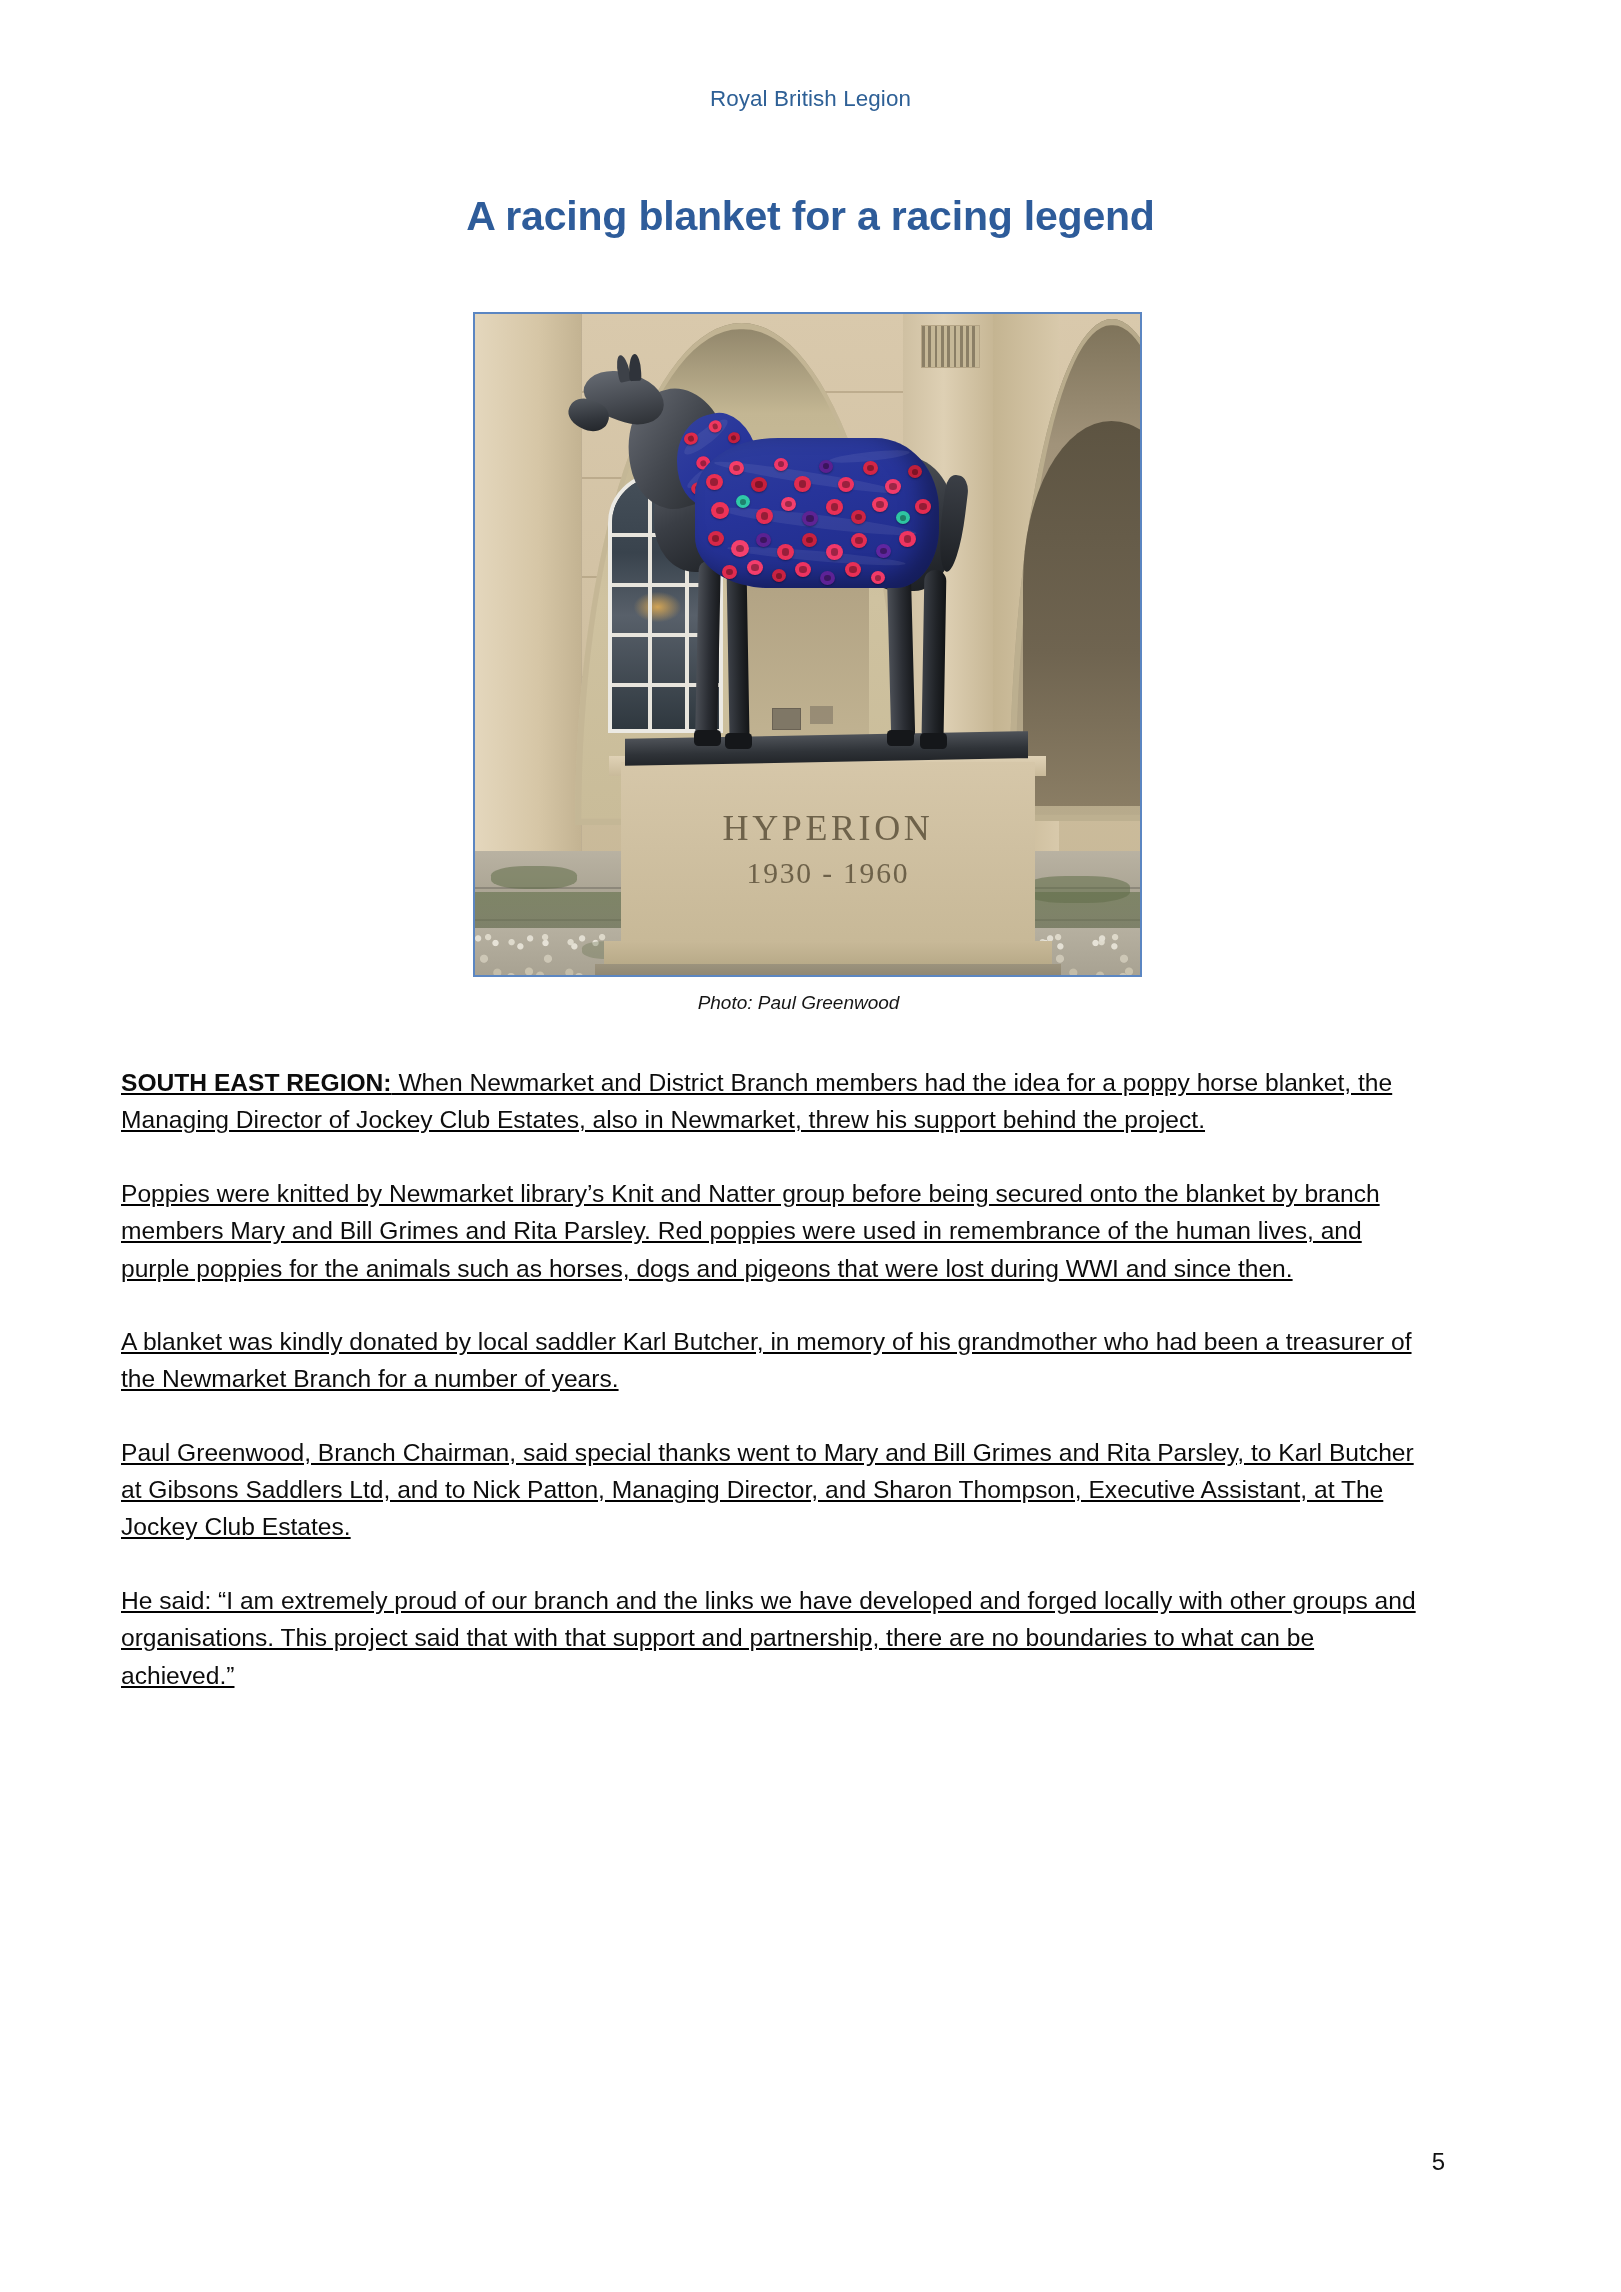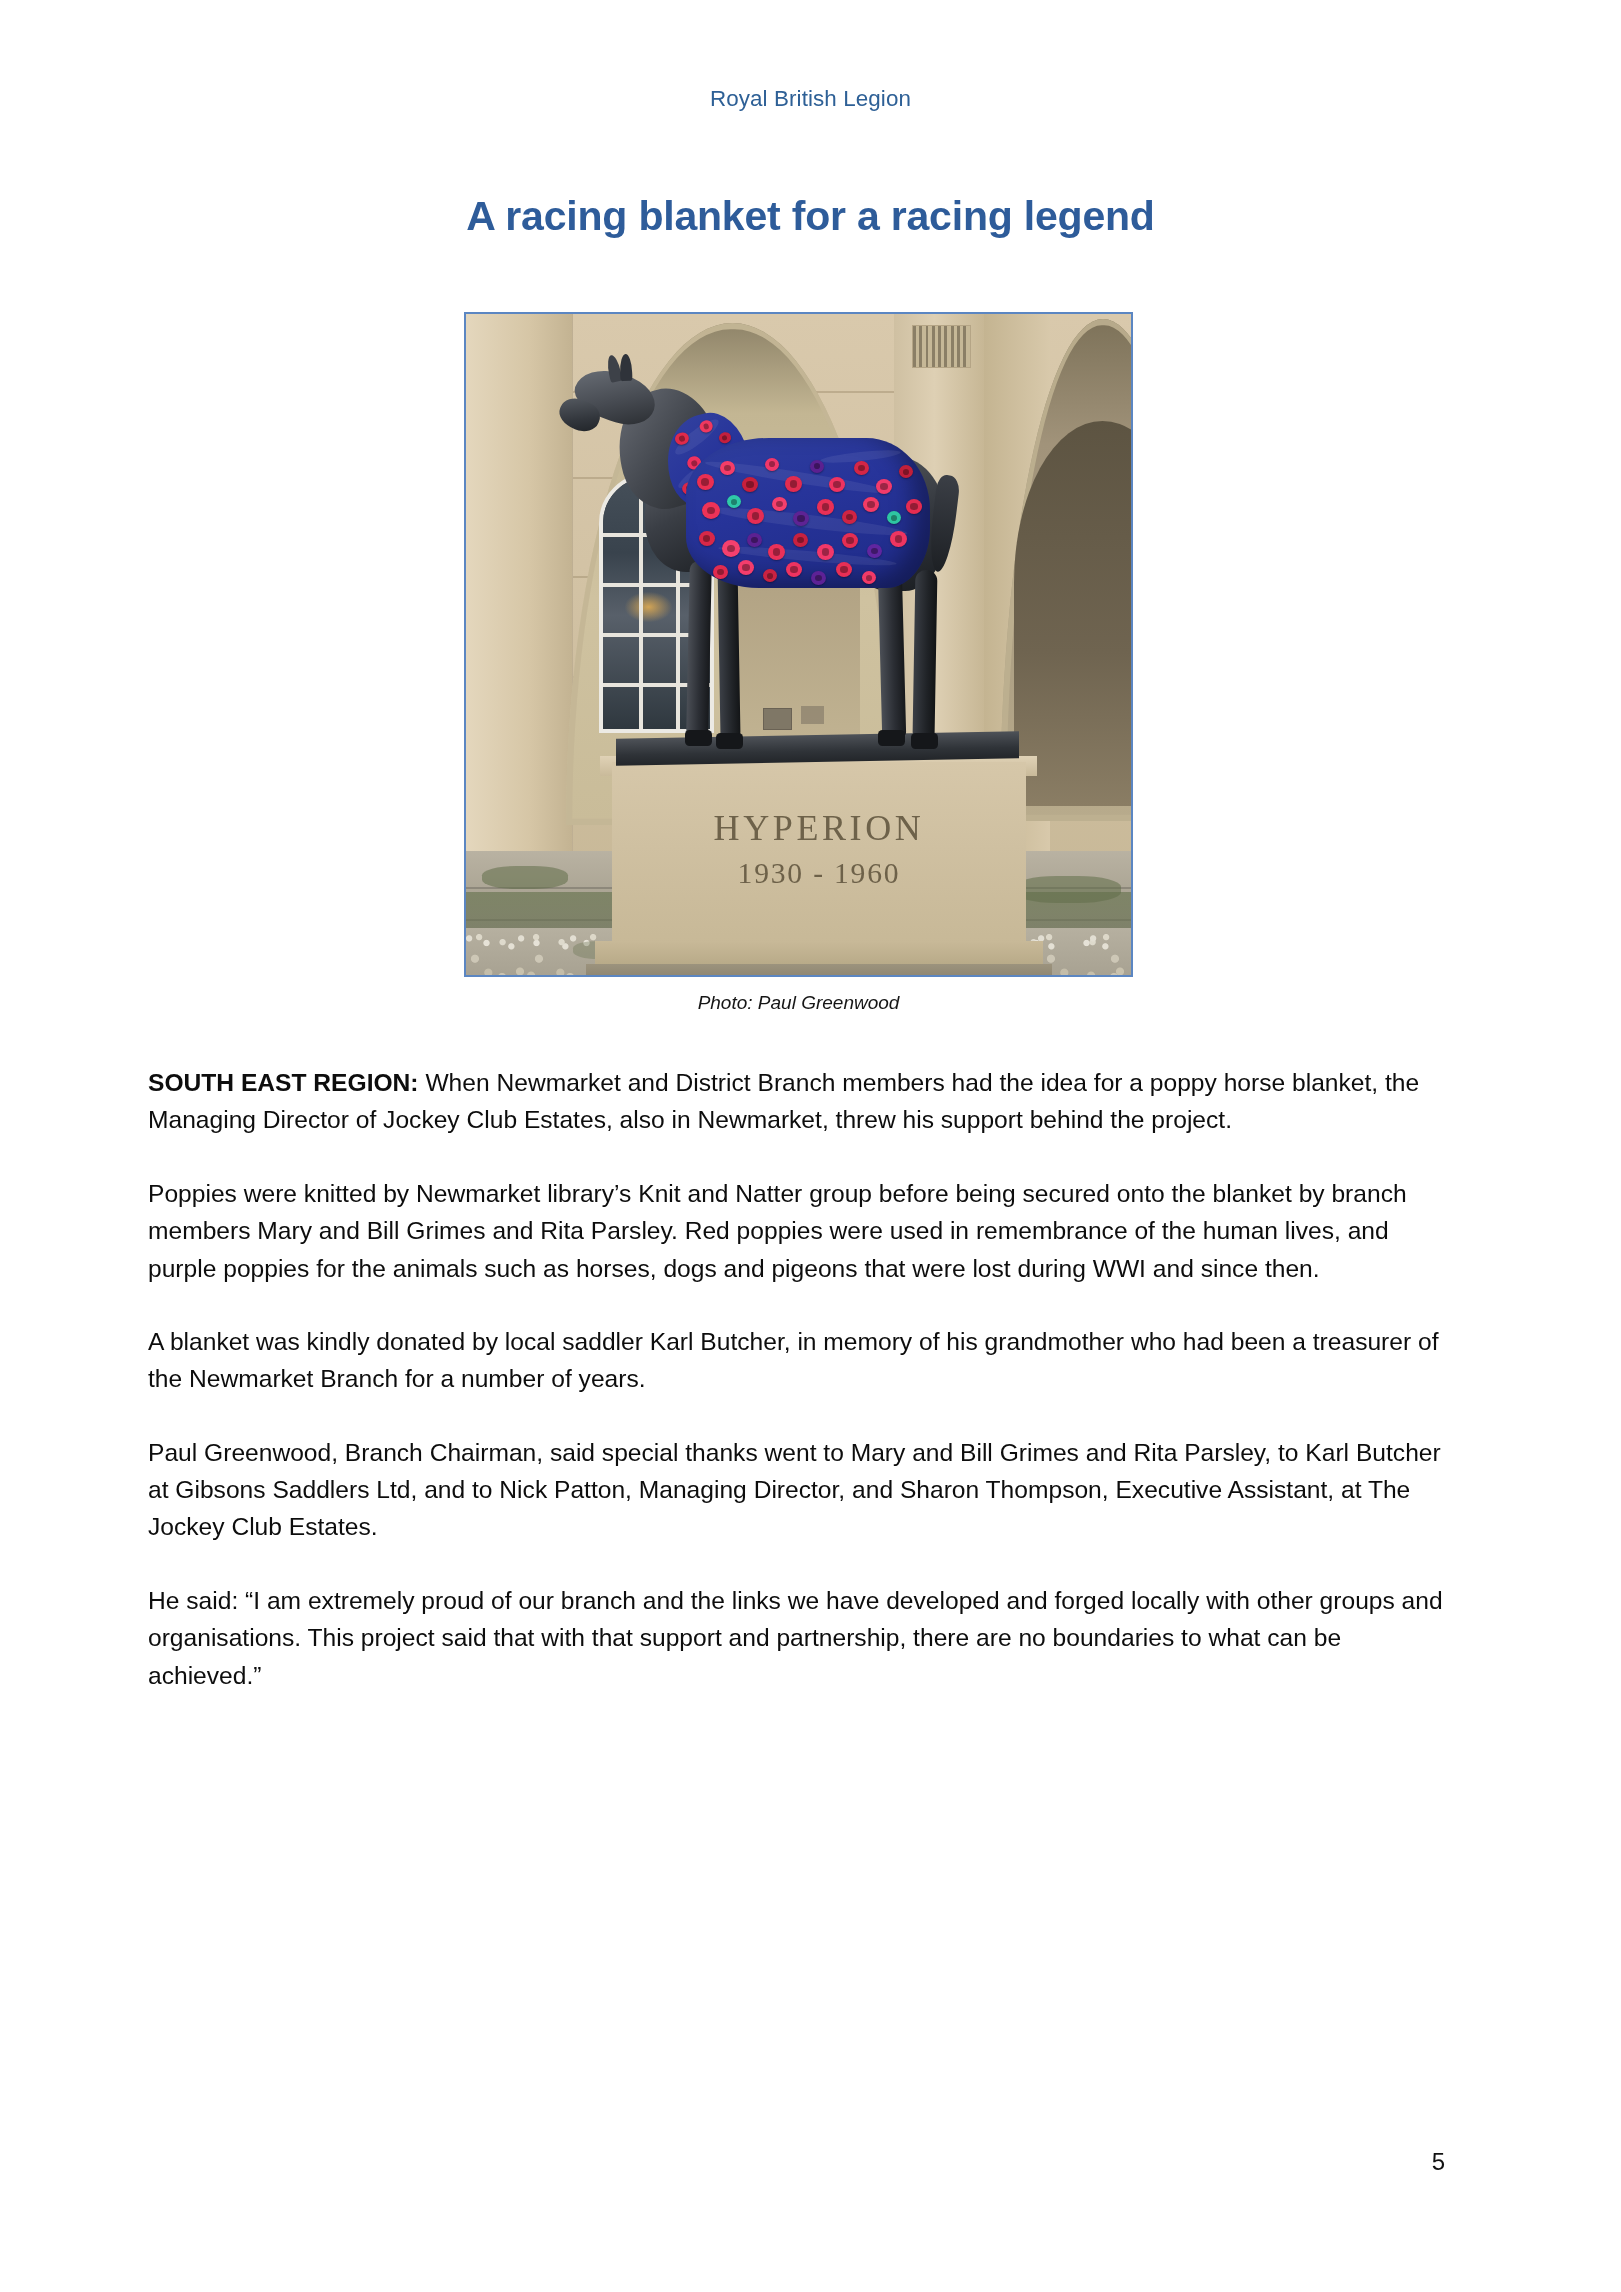--- a/index.html
+++ b/index.html
@@ -57,40 +57,42 @@
     width: 669px;
   }
   .photo-frame {
     width: 669px;
     height: 665px;
     box-sizing: border-box;
     border: 2.7px solid #5b86c2;
     background: #cdbfa6;
     position: relative;
     overflow: hidden;
+    margin-left: 9px;
   }
   .photo-inner {
     position: absolute;
     inset: 0;
     overflow: hidden;
   }
   .photo-caption {
     margin-top: 15px;
     text-align: center;
     font-style: italic;
     font-size: 19px;
     color: #161616;
   }
 
   
   .body-copy {
     position: absolute;
     top: 1064px;
-    left: 148px;
+    left: 121px;
     width: 1309px;
+    text-decoration: underline;
   }
   .body-copy p {
     margin: 0 0 36px 0;
     font-size: 24.6px;
     line-height: 1.52;
     color: #0d0d0d;
     text-align: left;
   }
   .body-copy p:last-child { margin-bottom: 0; }
   .lead-in { font-weight: bold; }

